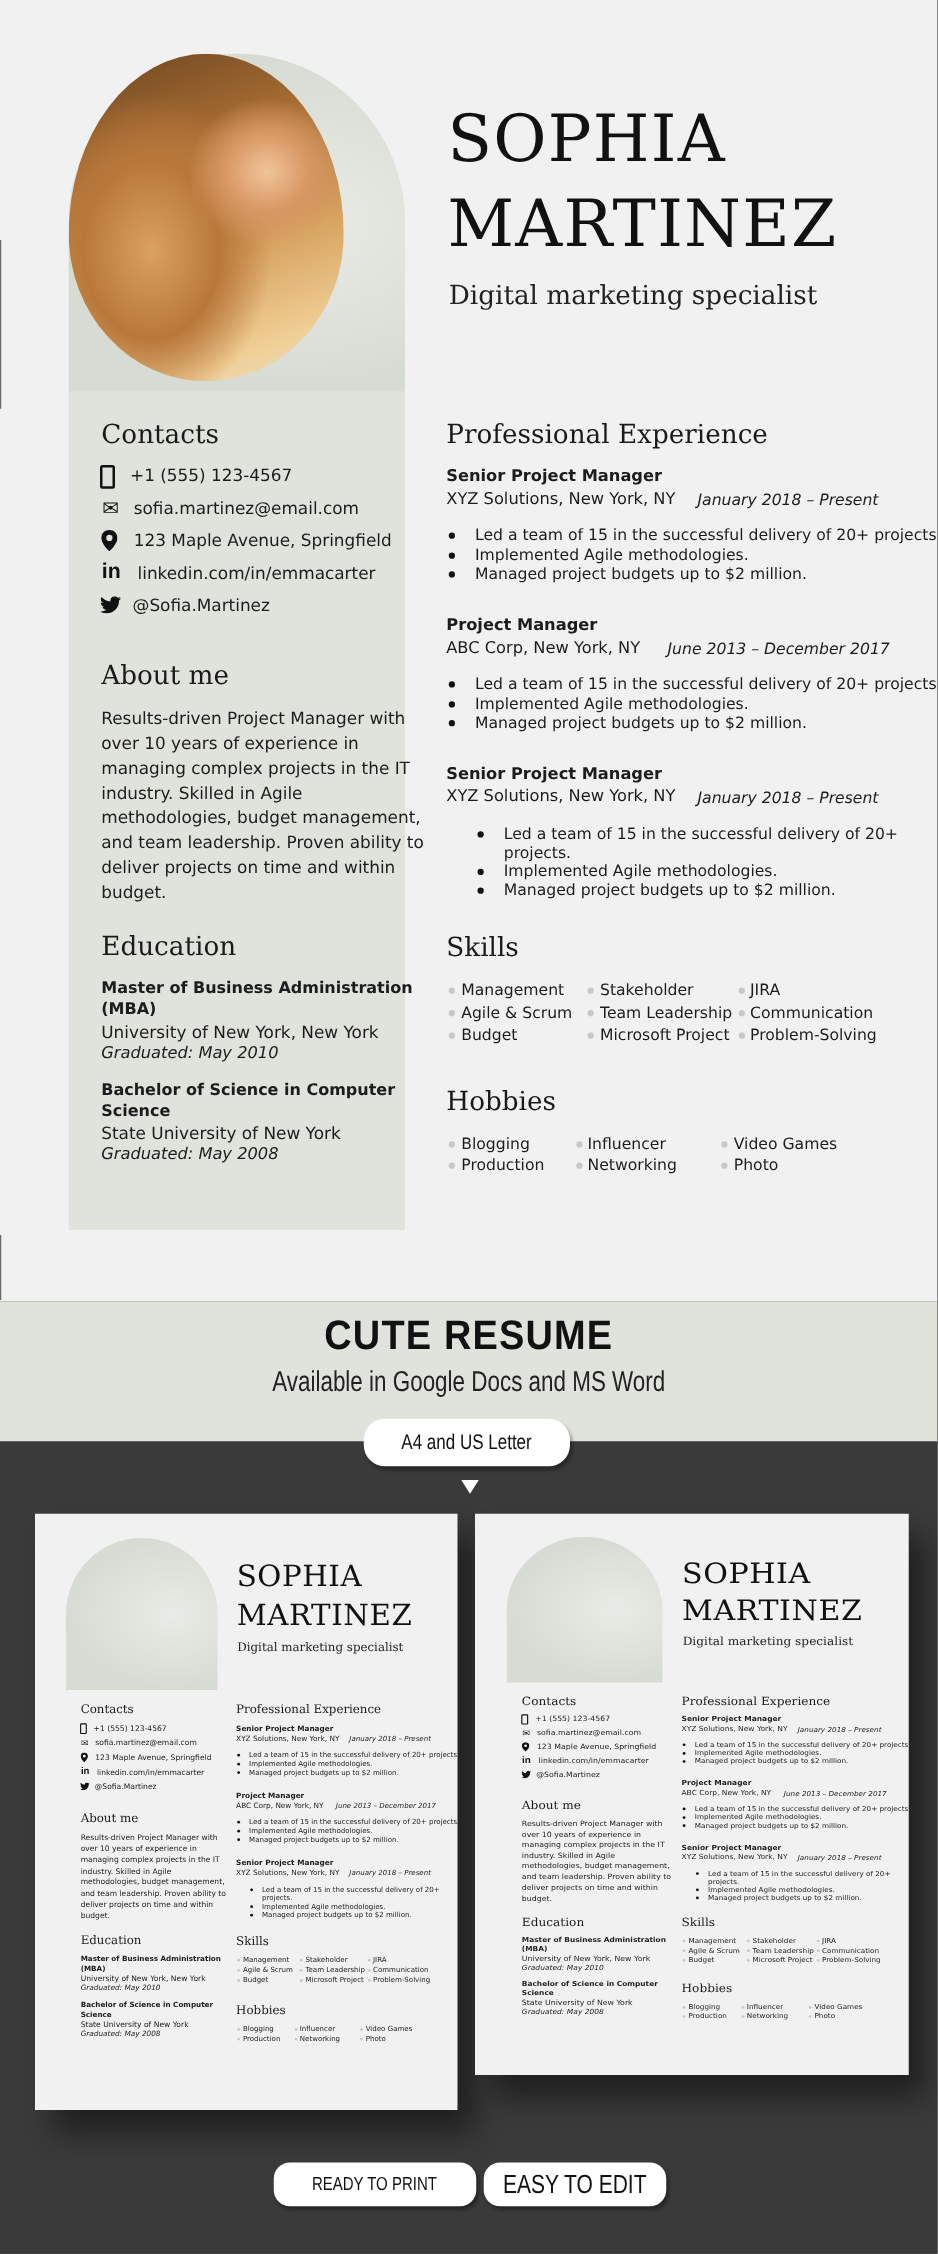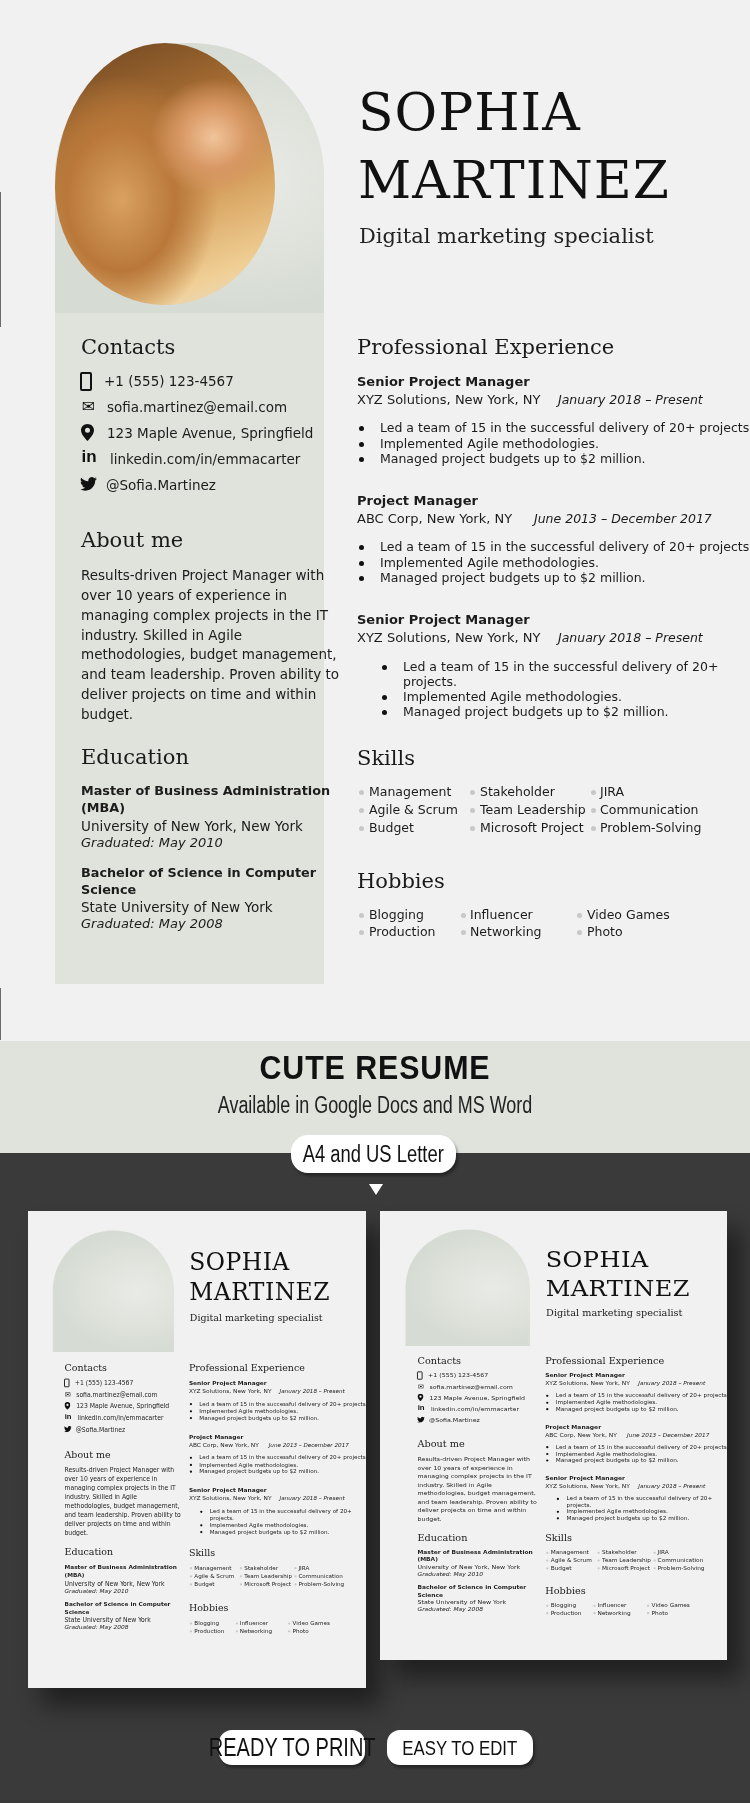--- a/index.html
+++ b/index.html
@@ -161,21 +161,21 @@
   <div class="dot" style="left:577px;top:913px;width:5px;height:5px;"></div>
   <div class="txt" style="left:587px;top:907px;font-size:12.5px;">Video Games</div>
   <div class="dot" style="left:577px;top:930px;width:5px;height:5px;"></div>
   <div class="txt" style="left:587px;top:924px;font-size:12.5px;">Photo</div>
 </div>
 </div>
 
 <div class="banner"></div>
 <div class="banner-title">CUTE RESUME</div>
 <div class="banner-sub">Available in Google Docs and MS Word</div>
-<div class="pill" style="left:291px;top:1135px;width:165px;height:38px;font-size:23px;">
+<div class="pill" style="left:291px;top:1135px;width:165px;height:38px;font-size:17px;">
   <span>A4 and US Letter</span>
 </div>
 <div class="triangle" style="left:369px;top:1184px;"></div>
 
 <div class="thumb" style="left:28px;top:1211px;width:338px;height:477px;">
   <div class="inner" id="thumb-a4" style="transform: scale(0.4507, 0.4507);">
   <div class="panel" style="left:55px;top:43px;width:269px;height:941px;border-radius:135px 135px 0 0;"></div>
   <div class="photo-bg" style="left:55px;top:43px;width:269px;height:270px;border-radius:135px 135px 0 0;"></div>
   <div class="photo" style="left:55px;top:43px;width:220px;height:262px;"></div>
 
@@ -403,18 +403,18 @@
   <div class="txt" style="left:470px;top:907px;font-size:12.5px;">Influencer</div>
   <div class="dot" style="left:461px;top:930px;width:5px;height:5px;"></div>
   <div class="txt" style="left:470px;top:924px;font-size:12.5px;">Networking</div>
   <div class="dot" style="left:577px;top:913px;width:5px;height:5px;"></div>
   <div class="txt" style="left:587px;top:907px;font-size:12.5px;">Video Games</div>
   <div class="dot" style="left:577px;top:930px;width:5px;height:5px;"></div>
   <div class="txt" style="left:587px;top:924px;font-size:12.5px;">Photo</div>
 </div>
 </div>
 
-<div class="pill" style="left:219px;top:1730px;width:146px;height:35px;font-size:25px;border-radius:13px;">
+<div class="pill" style="left:219px;top:1730px;width:162px;height:35px;font-size:15px;border-radius:13px;">
   <span>READY TO PRINT</span>
 </div>
 <div class="pill" style="left:387px;top:1730px;width:146px;height:35px;font-size:21px;border-radius:13px;">
   <span>EASY TO EDIT</span>
 </div>
 
 </body></html>

